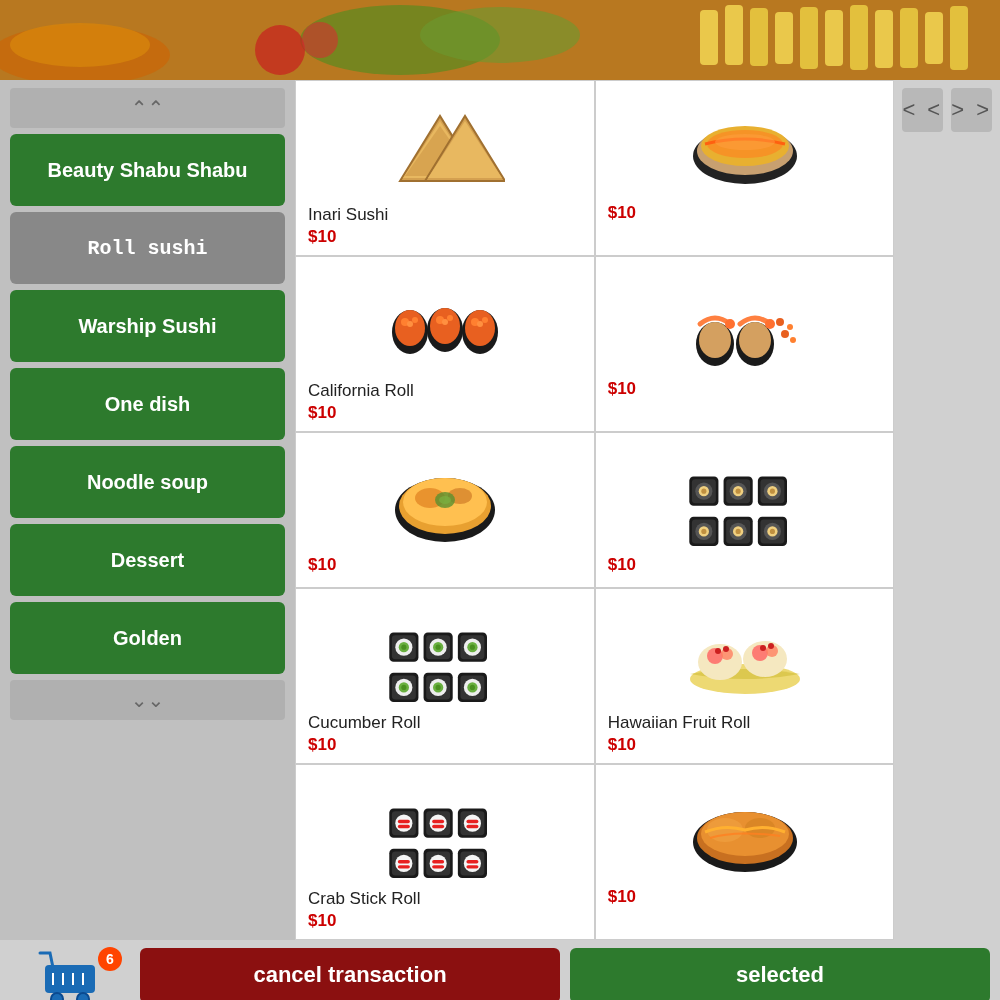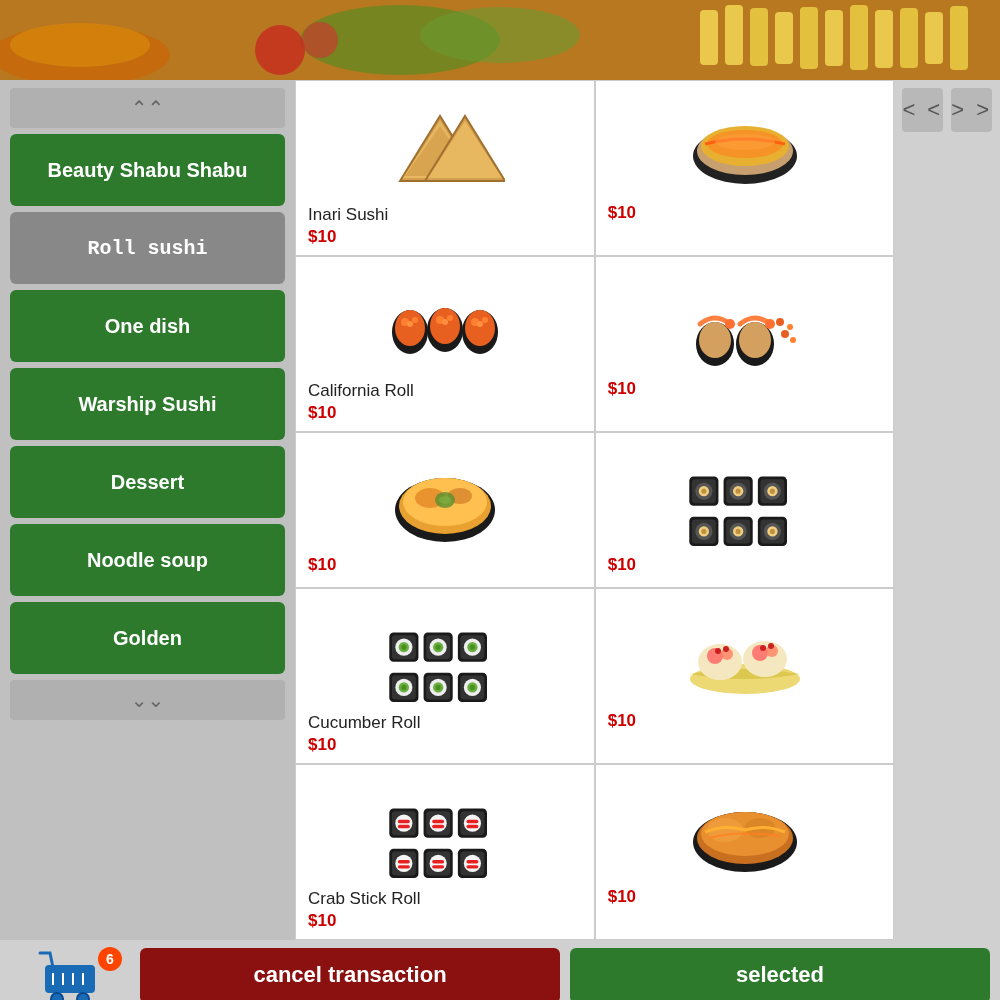--- a/index.html
+++ b/index.html
@@ -248,30 +248,30 @@
       <span>⌃⌃</span>
     </button>
 
     <button class="menu-btn active">
       <span>Beauty Shabu Shabu</span>
     </button>
     <button class="menu-btn inactive">
       <span>Roll sushi</span>
     </button>
     <button class="menu-btn active">
+      <span>Warship Sushi</span>
+    </button>
+    <button class="menu-btn active">
       <span>One dish</span>
     </button>
     <button class="menu-btn active">
-      <span>Warship Sushi</span>
+      <span>Noodle soup</span>
     </button>
     <button class="menu-btn active">
       <span>Dessert</span>
-    </button>
-    <button class="menu-btn active">
-      <span>Noodle soup</span>
     </button>
     <button class="menu-btn active">
       <span>Golden</span>
     </button>
 
     <button class="scroll-btn">
       <span>⌄⌄</span>
     </button>
   </div>
 
@@ -507,20 +507,21 @@
             <ellipse cx="80" cy="55" rx="22" ry="18" fill="#f5e8c0"></ellipse>
             <circle cx="75" cy="49" r="8" fill="#ff6060" opacity="0.8"></circle>
             <circle cx="87" cy="47" r="6" fill="#ff8060" opacity="0.8"></circle>
 
             <circle cx="33" cy="47" r="3" fill="#cc2020"></circle>
             <circle cx="41" cy="45" r="3" fill="#cc2020"></circle>
             <circle cx="78" cy="44" r="3" fill="#cc2020"></circle>
             <circle cx="86" cy="42" r="3" fill="#cc2020"></circle>
           </svg>
         </div>
+        <div class="menu-item-name">Hawaiian Fruit Roll</div>
         <div class="menu-item-price">$10</div>
       </div>
 
       <div class="menu-item">
         <div class="menu-item-image">
           <svg viewBox="0 0 140 100" xmlns="http://www.w3.org/2000/svg">
 
             <g>
               <g transform="translate(5,5)">
                 <rect x="0" y="20" width="34" height="34" rx="5" fill="#1a1a1a"></rect>

